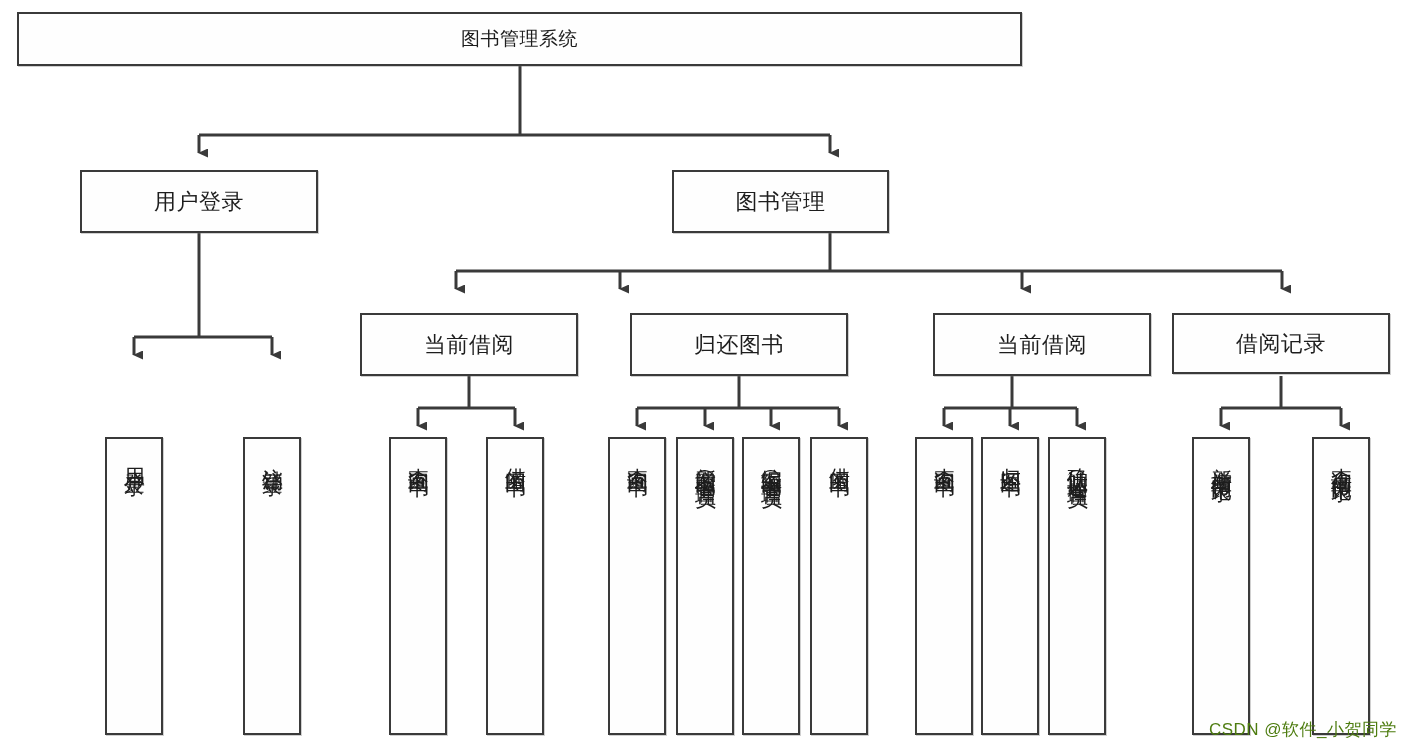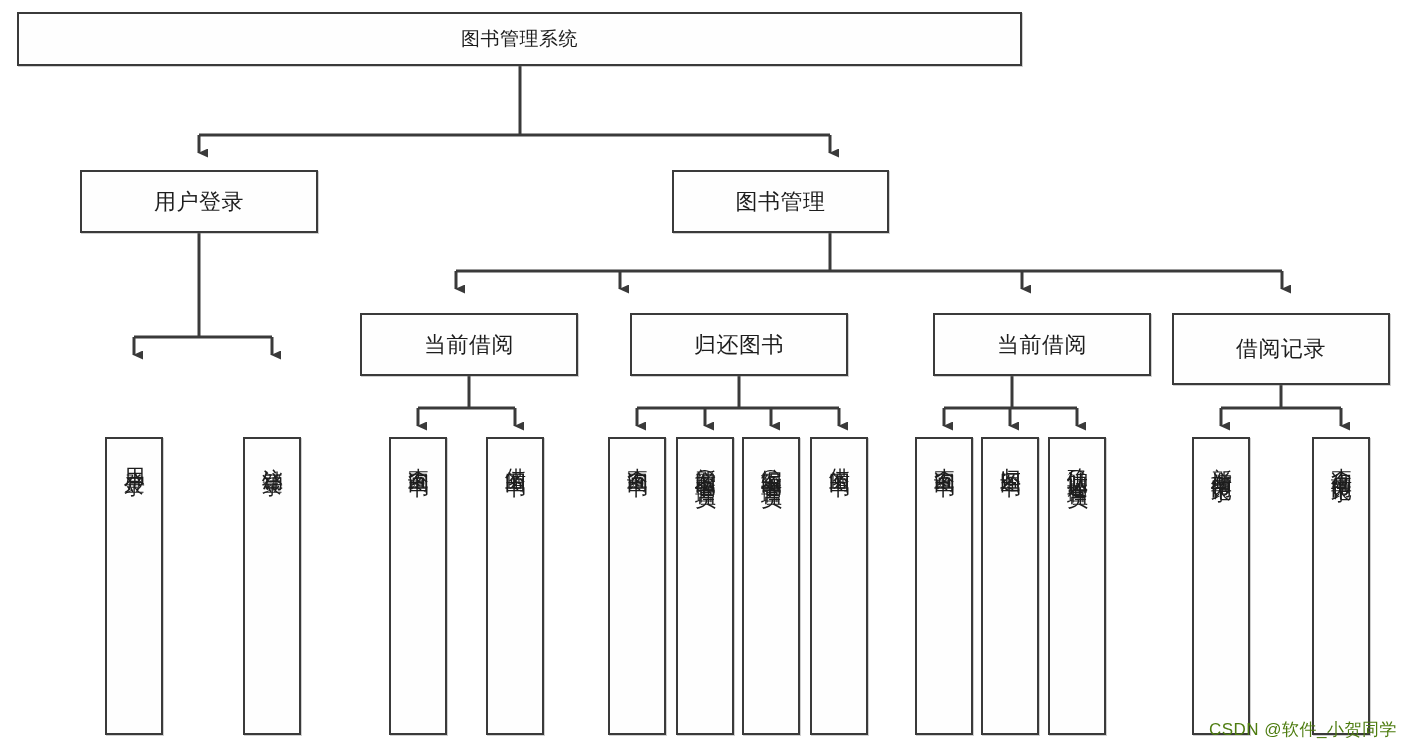--- a/index.html
+++ b/index.html
@@ -129,21 +129,21 @@
 
   <div class="node" style="left: 360px; top: 313px; width: 218px; height: 63px;">
     <span class="label">当前借阅</span>
   </div>
   <div class="node" style="left: 630px; top: 313px; width: 218px; height: 63px;">
     <span class="label">归还图书</span>
   </div>
   <div class="node" style="left: 903px; top: 313px; width: 218px; height: 63px; margin-left: 30px;">
     <span class="label">当前借阅</span>
   </div>
-  <div class="node" style="left: 1172px; top: 313px; width: 218px; height: 72px;">
+  <div class="node" style="left: 1172px; top: 313px; width: 218px; height: 61px;">
     <span class="label">借阅记录</span>
   </div>
 
   <div class="node vertical" style="left: 105px; top: 437px; width: 58px; height: 298px;">
     <span class="label">用户登录</span>
   </div>
   <div class="node vertical" style="left: 243px; top: 437px; width: 58px; height: 298px;">
     <span class="label">注销登录</span>
   </div>
   <div class="node vertical" style="left: 389px; top: 437px; width: 58px; height: 298px;">

